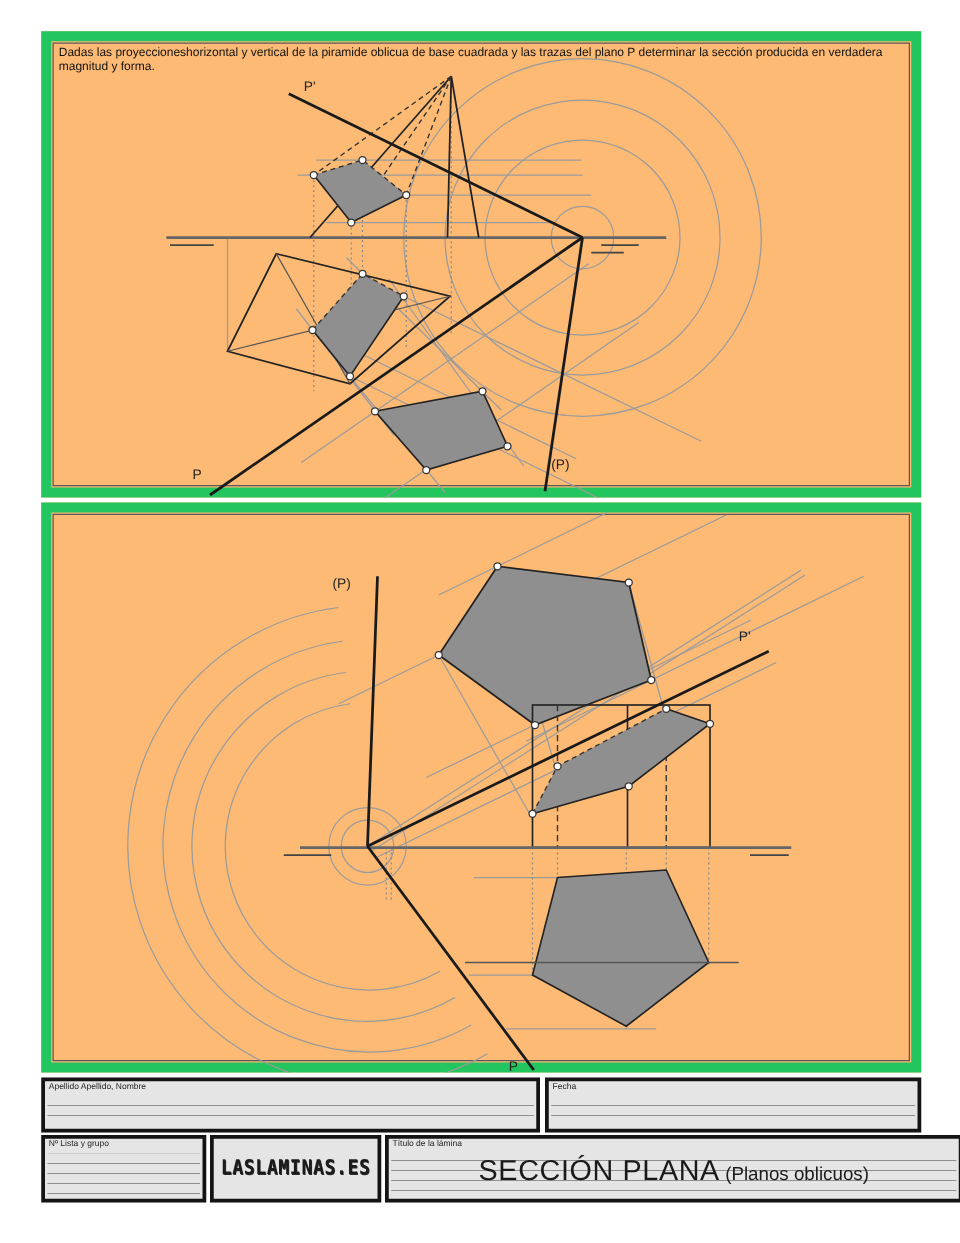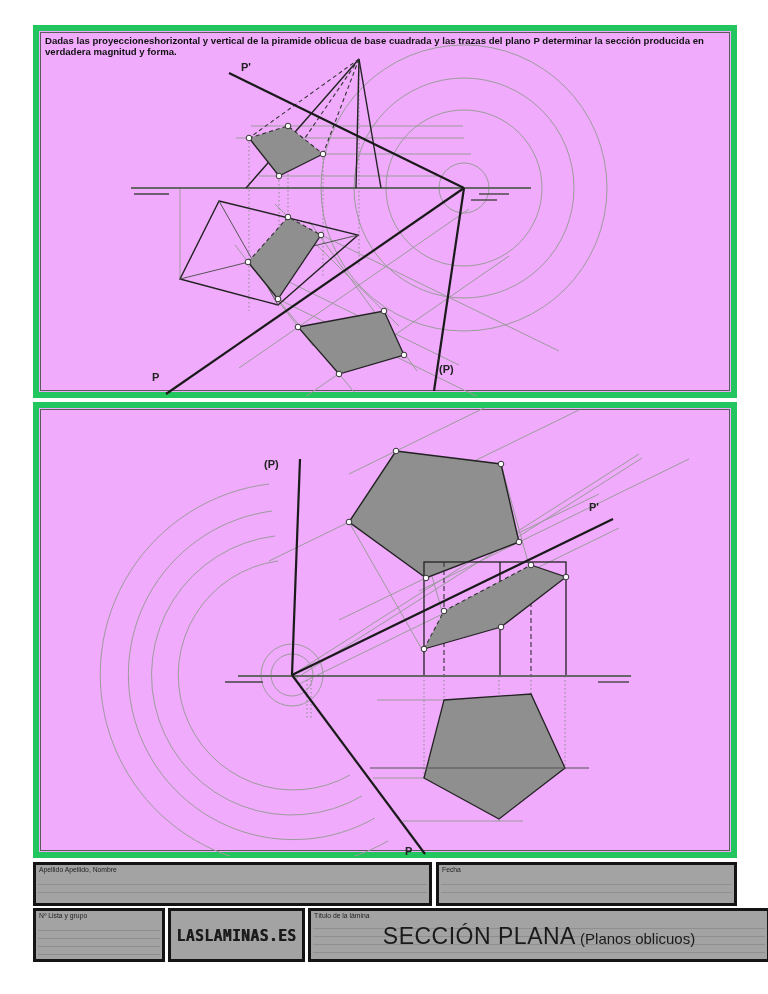--- a/index.html
+++ b/index.html
@@ -1,25 +1,25 @@
 <!DOCTYPE html>
 <html><head>
 <meta charset="utf-8">
 <style>
   html,body{margin:0;padding:0;background:#ffffff;}
   #sheet{position:relative;width:768px;height:994px;background:#ffffff;overflow:hidden;
          font-family:"Liberation Sans", sans-serif;color:#1d1d1d;}
-  .panel{position:absolute;left:33px;width:704px;border:6px solid #22c55e;box-sizing:border-box;background:#f0abfc;font-weight:bold;}
+  .panel{position:absolute;left:33px;width:704px;border:8px solid #22c55e;box-sizing:border-box;background:#fdba74;}
   .panel::before{content:"";position:absolute;inset:1px;border:1px solid #5a5a5a;pointer-events:none;}
   #panel1{top:25px;height:373px;}
   #panel2{top:402px;height:456px;}
   .instr{position:absolute;left:6px;right:6px;top:4px;font-size:9.6px;line-height:1.18;color:#111;z-index:3;}
   .draw{position:absolute;left:0;top:0;z-index:1;}
   svg text{font-family:"Liberation Sans",sans-serif;fill:#222;}
-  .formbox{position:absolute;border:3px solid #141414;box-sizing:border-box;background:#a3a3a3;}
+  .formbox{position:absolute;border:3px solid #141414;box-sizing:border-box;background:#e5e5e5;}
   .formbox .lbl{position:absolute;left:3px;top:1px;font-size:6.8px;color:#222;z-index:2;}
   .rules{position:absolute;left:2px;right:2px;bottom:3px;
          background:repeating-linear-gradient(to bottom, transparent 0px, transparent 7px, #8f8f8f 7px, #8f8f8f 8px);}
   #logoBox{display:flex;align-items:center;justify-content:center;}
   #logoText{font-family:"DejaVu Sans Mono",monospace;font-weight:bold;font-size:14.5px;letter-spacing:0.5px;
             color:#1b1b1b;transform:scaleY(1.12);text-shadow:0.6px 0.6px 0 #2a2a2a;}
   #titleBox .titlewrap{position:absolute;left:0;right:0;top:12px;text-align:center;z-index:2;white-space:nowrap;}
   #titleMain{font-size:23px;letter-spacing:0.5px;color:#1a1a1a;}
   #titleSub{font-size:15px;color:#1a1a1a;}
 </style>

